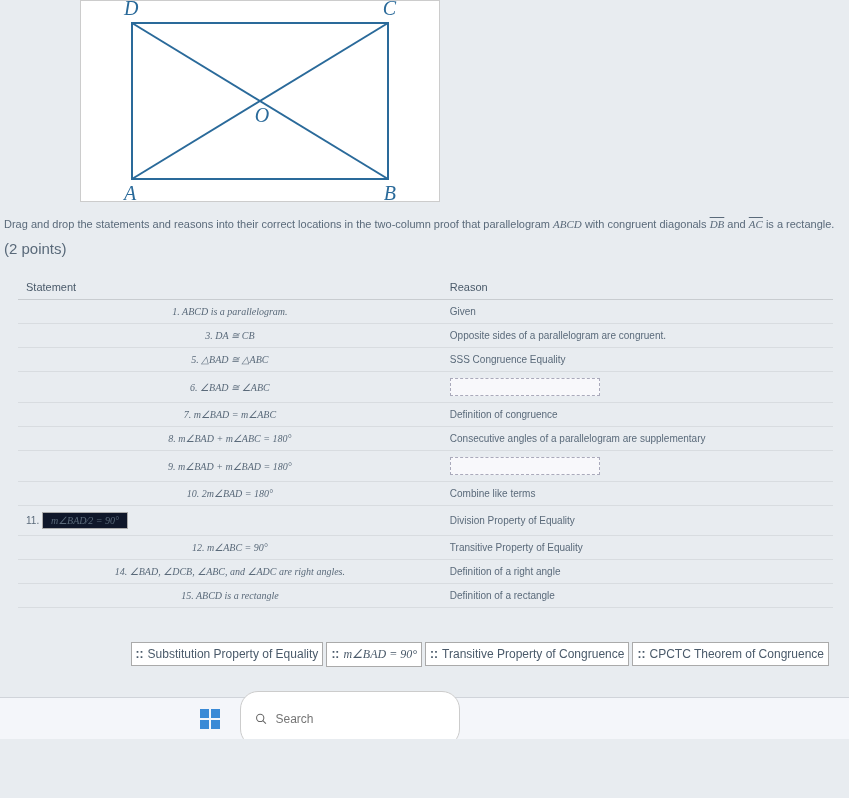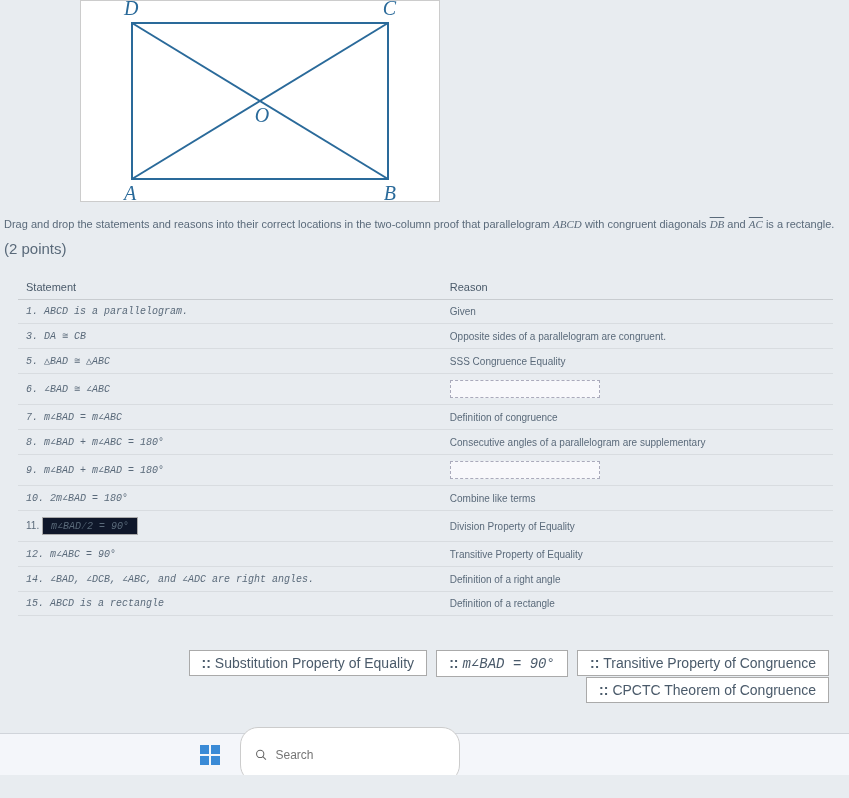--- a/index.html
+++ b/index.html
@@ -14,25 +14,25 @@
 .lbl-B { bottom: -24px; right: -6px; }
 .lbl-O { top: 52%; left: 48%; font-size: 16px; }
 .instructions { padding: 6px 4px; font-size: 11px; color: #5a6a7a; }
 .instructions .math { font-style: italic; font-family: 'Times New Roman', serif; margin-top: 8px; }
 .overline { text-decoration: overline; font-style: italic; font-family: 'Times New Roman', serif; }
 .points { padding: 4px; font-size: 15px; color: #5a6a7a; }
 .proof-table { margin: 14px 4px 4px 18px; border-collapse: collapse; width: 96%; }
 .proof-table th { text-align: left; font-weight: normal; color: #4a5a6a; padding: 6px 8px; font-size: 11px; border-bottom: 1px solid #c8ccd0; margin-top: 10px; }
 .proof-table td { padding: 6px 8px; font-size: 10px; color: #5a6a7a; border-bottom: 1px solid #d8dce0; }
 .proof-table td:first-child { width: 52%; }
-.m { font-family: Liberation Mono, monospace; font-style: italic; }
+.m { font-family: Liberation Serif, serif; font-style: italic; text-align: center; }
 .drop { display: inline-block; min-width: 150px; height: 18px; border: 1px dashed #aab; background: #f8f8fb; vertical-align: middle; }
 .boxed { display: inline-block; border: 1px solid #aaa; padding: 2px 8px; background: #0f172a; }
 .tiles { text-align: right; padding: 30px 20px 10px 4px; }
-.tile { display: inline-block; border: 1px solid #aaa; background: #fff; padding: 4px 12px; margin-left: 6px; font-size: 14px; color: #4a5a6a; cursor: grab; }
+.tile { display: inline-block; border: 1px solid #aaa; background: #fff; padding: 4px 4px; margin-left: 0; font-size: 12px; color: #4a5a6a; cursor: grab; }
 .tile .sym { font-family: sans-serif; font-weight: bold; margin-right: 4px; }
 .taskbar { margin-top: 20px; background: #f4f6fa; border-top: 1px solid #d0d4da; height: 42px; display: flex; align-items: center; padding: 0 20px 0 200px; gap: 20px; }
 .start { width: 20px; height: 20px; display: grid; grid-template-columns: 1fr 1fr; grid-template-rows: 1fr 1fr; gap: 2px; }
 .start div { background: #3a8ad6; }
 .searchbox { display: flex; align-items: center; gap: 8px; background: #fff; border: 1px solid #ccc; border-radius: 18px; padding: 20px 14px; width: 220px; }
 .searchbox input { border: none; outline: none; font-size: 12px; width: 100%; background: transparent; }
 .mag { width: 14px; height: 14px; }
 </style>
 </head>
 <body>

